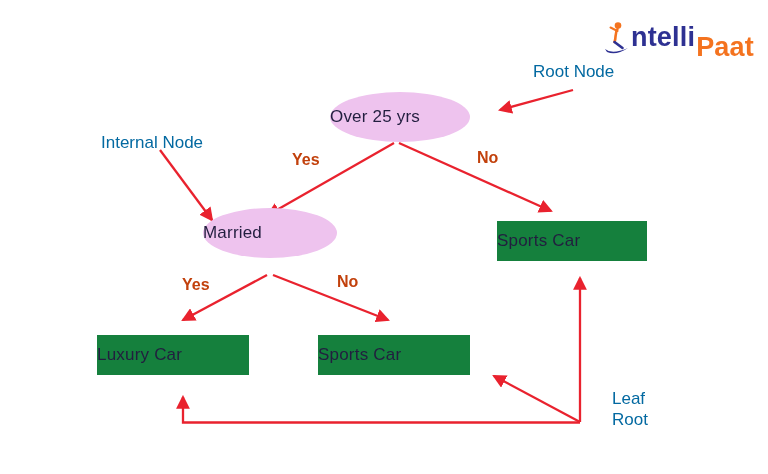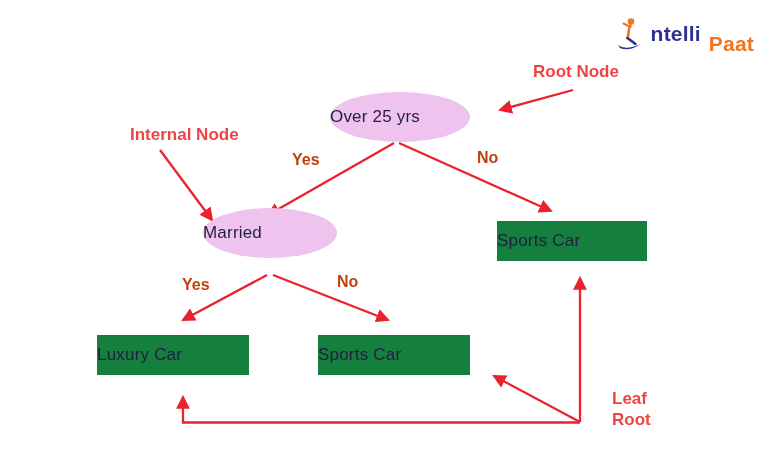--- a/index.html
+++ b/index.html
@@ -11,25 +11,25 @@
   .node{
     position:absolute;display:flex;align-items:center;
     color:#221e3f;font-size:17px;font-weight:500;letter-spacing:.2px;
   }
   .ellipse{background:#eec3ee;border-radius:50%;}
   .rect{background:#15803d;}
   .edge-label{
     position:absolute;color:#c2410c;font-size:16px;font-weight:700;
   }
   .annotation{
-    position:absolute;color:#ef4444;font-size:17px;font-weight:700;line-height:1.25;
+    position:absolute;color:#0369a1;font-size:17px;font-weight:400;line-height:1.25;
   }
   .logo{
-    position:absolute;top:12px;right:14px;display:flex;align-items:center;gap:8px;
-    font-size:21px;font-weight:700;letter-spacing:.2px;
+    position:absolute;top:12px;right:14px;display:flex;align-items:center;gap:1px;
+    font-size:27px;font-weight:700;letter-spacing:.2px;
   }
   .logo .n1{color:#2e3192;}
   .logo .n2{color:#f4731f;margin-top:20px;}
 </style>
 </head>
 <body>
 
 <div class="canvas">
 
   <svg class="arrow-layer" viewBox="0 0 768 474" xmlns="http://www.w3.org/2000/svg">
@@ -70,21 +70,21 @@
   <div class="node rect" style="left:318px;top:335px;width:152px;height:40px;">
     <span>Sports Car</span>
   </div>
 
   <div class="edge-label" style="left:292px;top:151px;">Yes</div>
   <div class="edge-label" style="left:477px;top:149px;">No</div>
   <div class="edge-label" style="left:182px;top:276px;">Yes</div>
   <div class="edge-label" style="left:337px;top:273px;">No</div>
 
   <div class="annotation" style="left:533px;top:61px;">Root Node</div>
-  <div class="annotation" style="left:101px;top:124px;margin-left:29px;">Internal Node</div>
+  <div class="annotation" style="left:101px;top:132px;">Internal Node</div>
   <div class="annotation" style="left:612px;top:388px;width:64px;">Leaf Root</div>
 
   <div class="logo">
     <svg width="26" height="36" viewBox="0 0 26 36">
       <circle cx="14" cy="5.5" r="3.3" fill="#f4731f"></circle>
       <path d="M13.5,9 C10.5,13 12.5,17 10.5,22" stroke="#f4731f" stroke-width="2.6" fill="none" stroke-linecap="round"></path>
       <path d="M13.5,11 L6.5,7.5" stroke="#f4731f" stroke-width="2" fill="none" stroke-linecap="round"></path>
       <path d="M10.5,22 L18.5,28" stroke="#2e3192" stroke-width="2.6" fill="none" stroke-linecap="round"></path>
       <path d="M1,29 Q8,35 24,28 Q12,36 3,32 Z" fill="#2e3192"></path>
     </svg>

